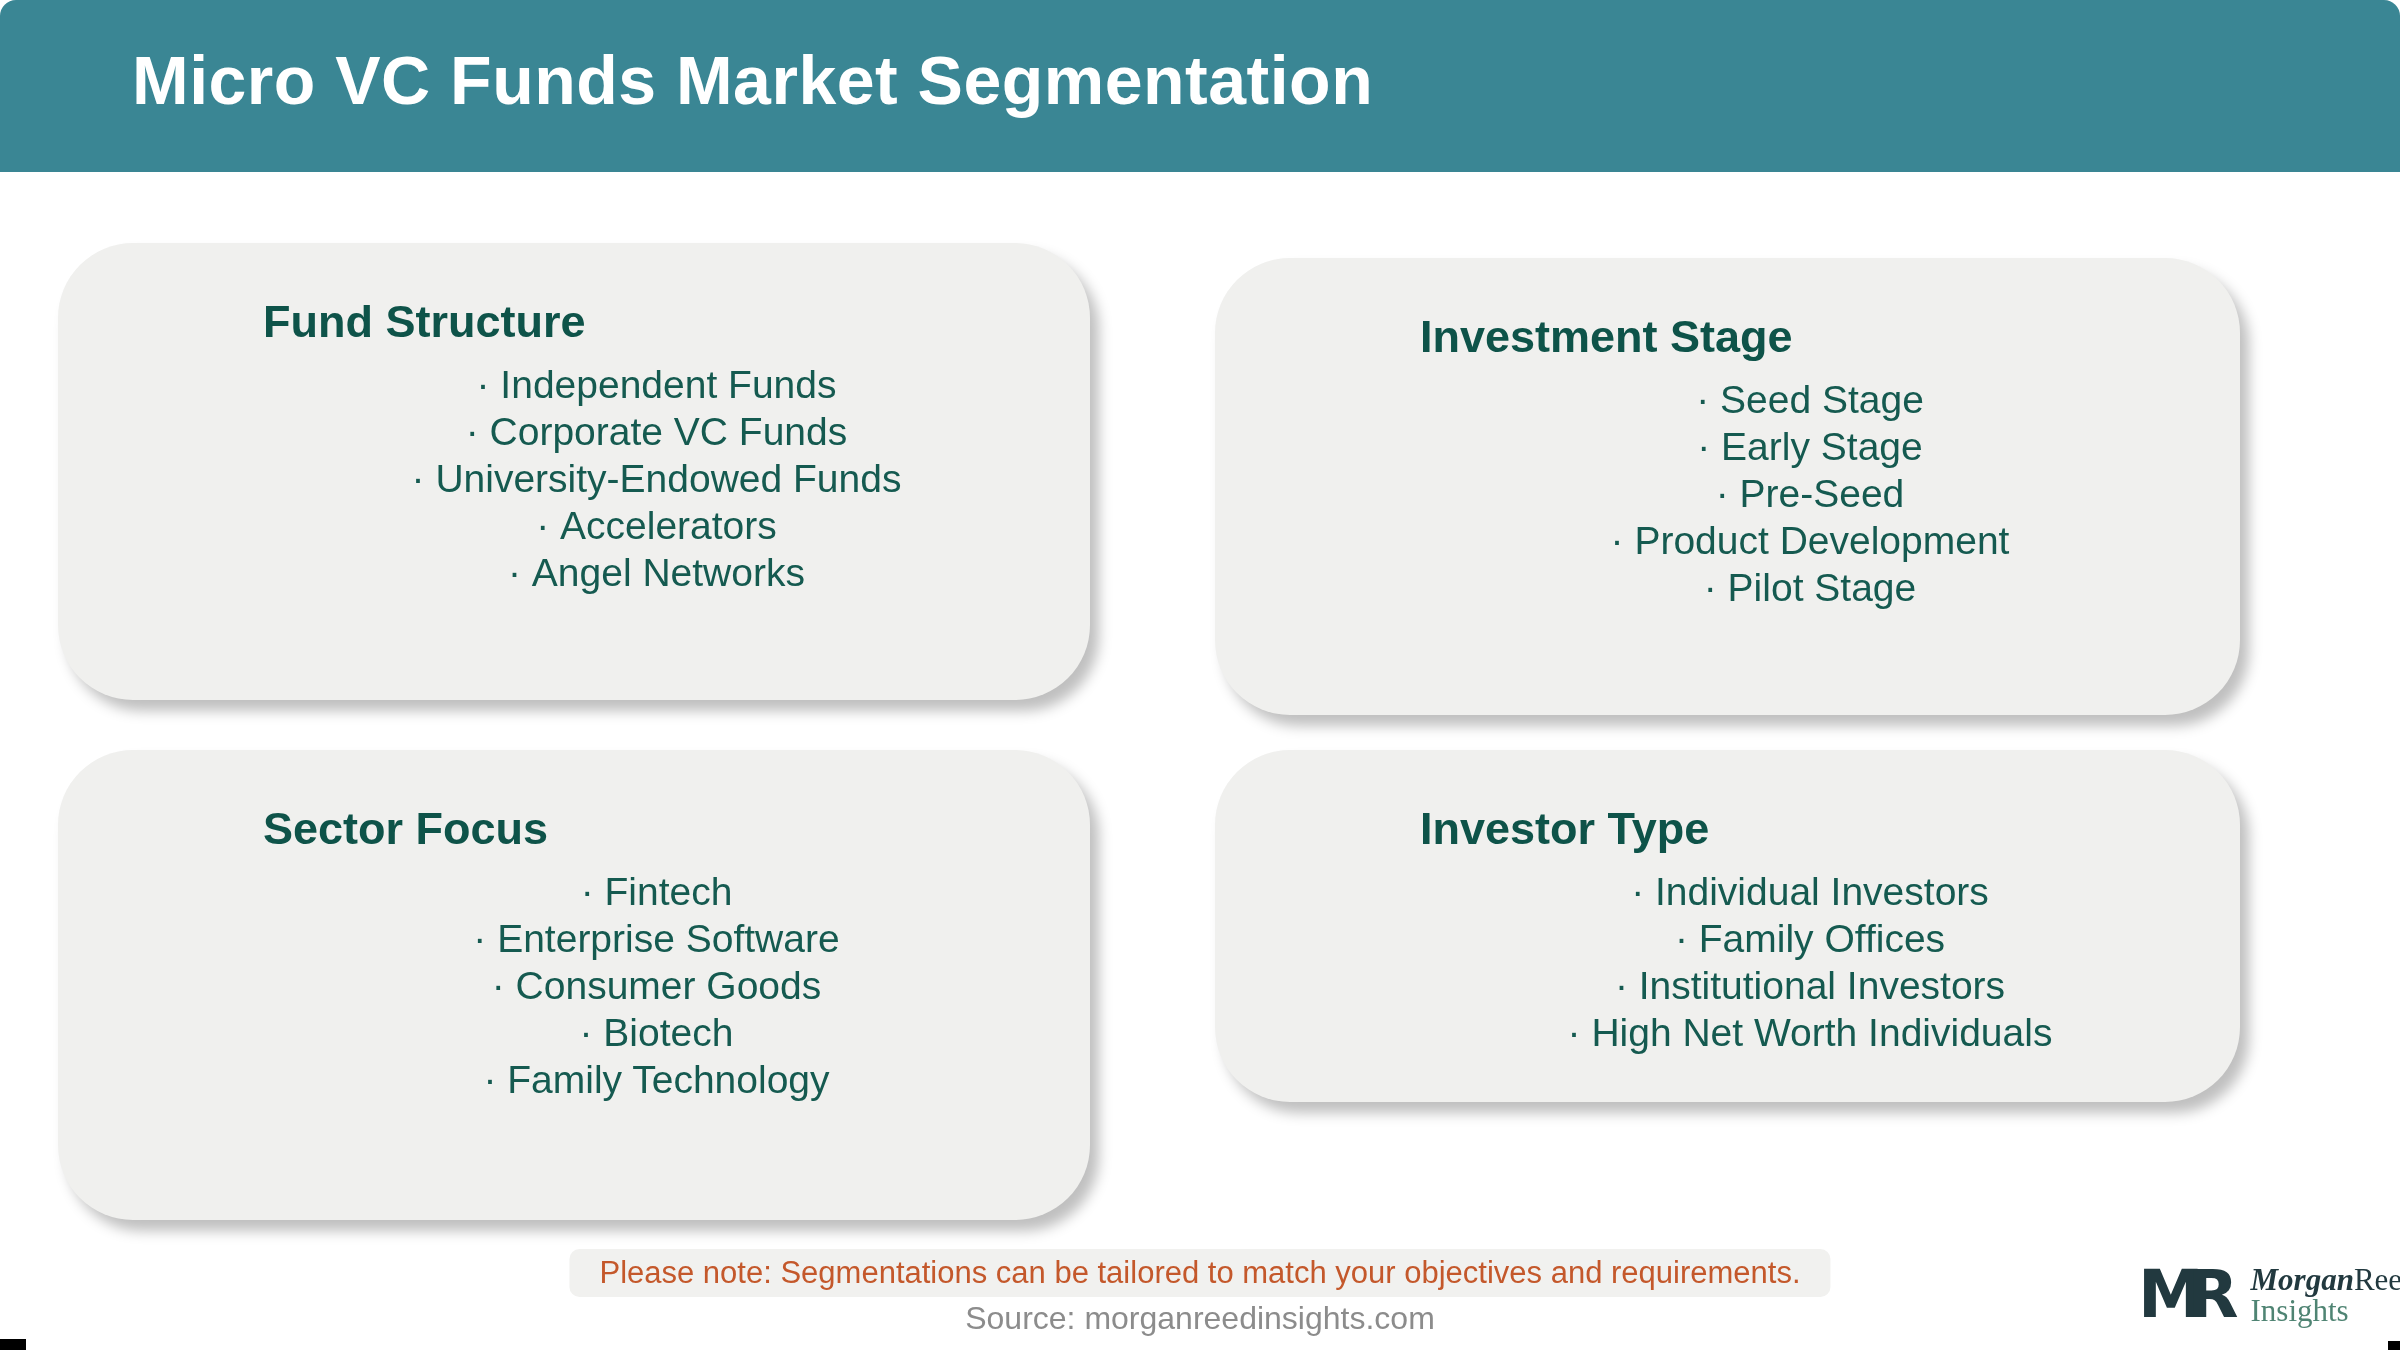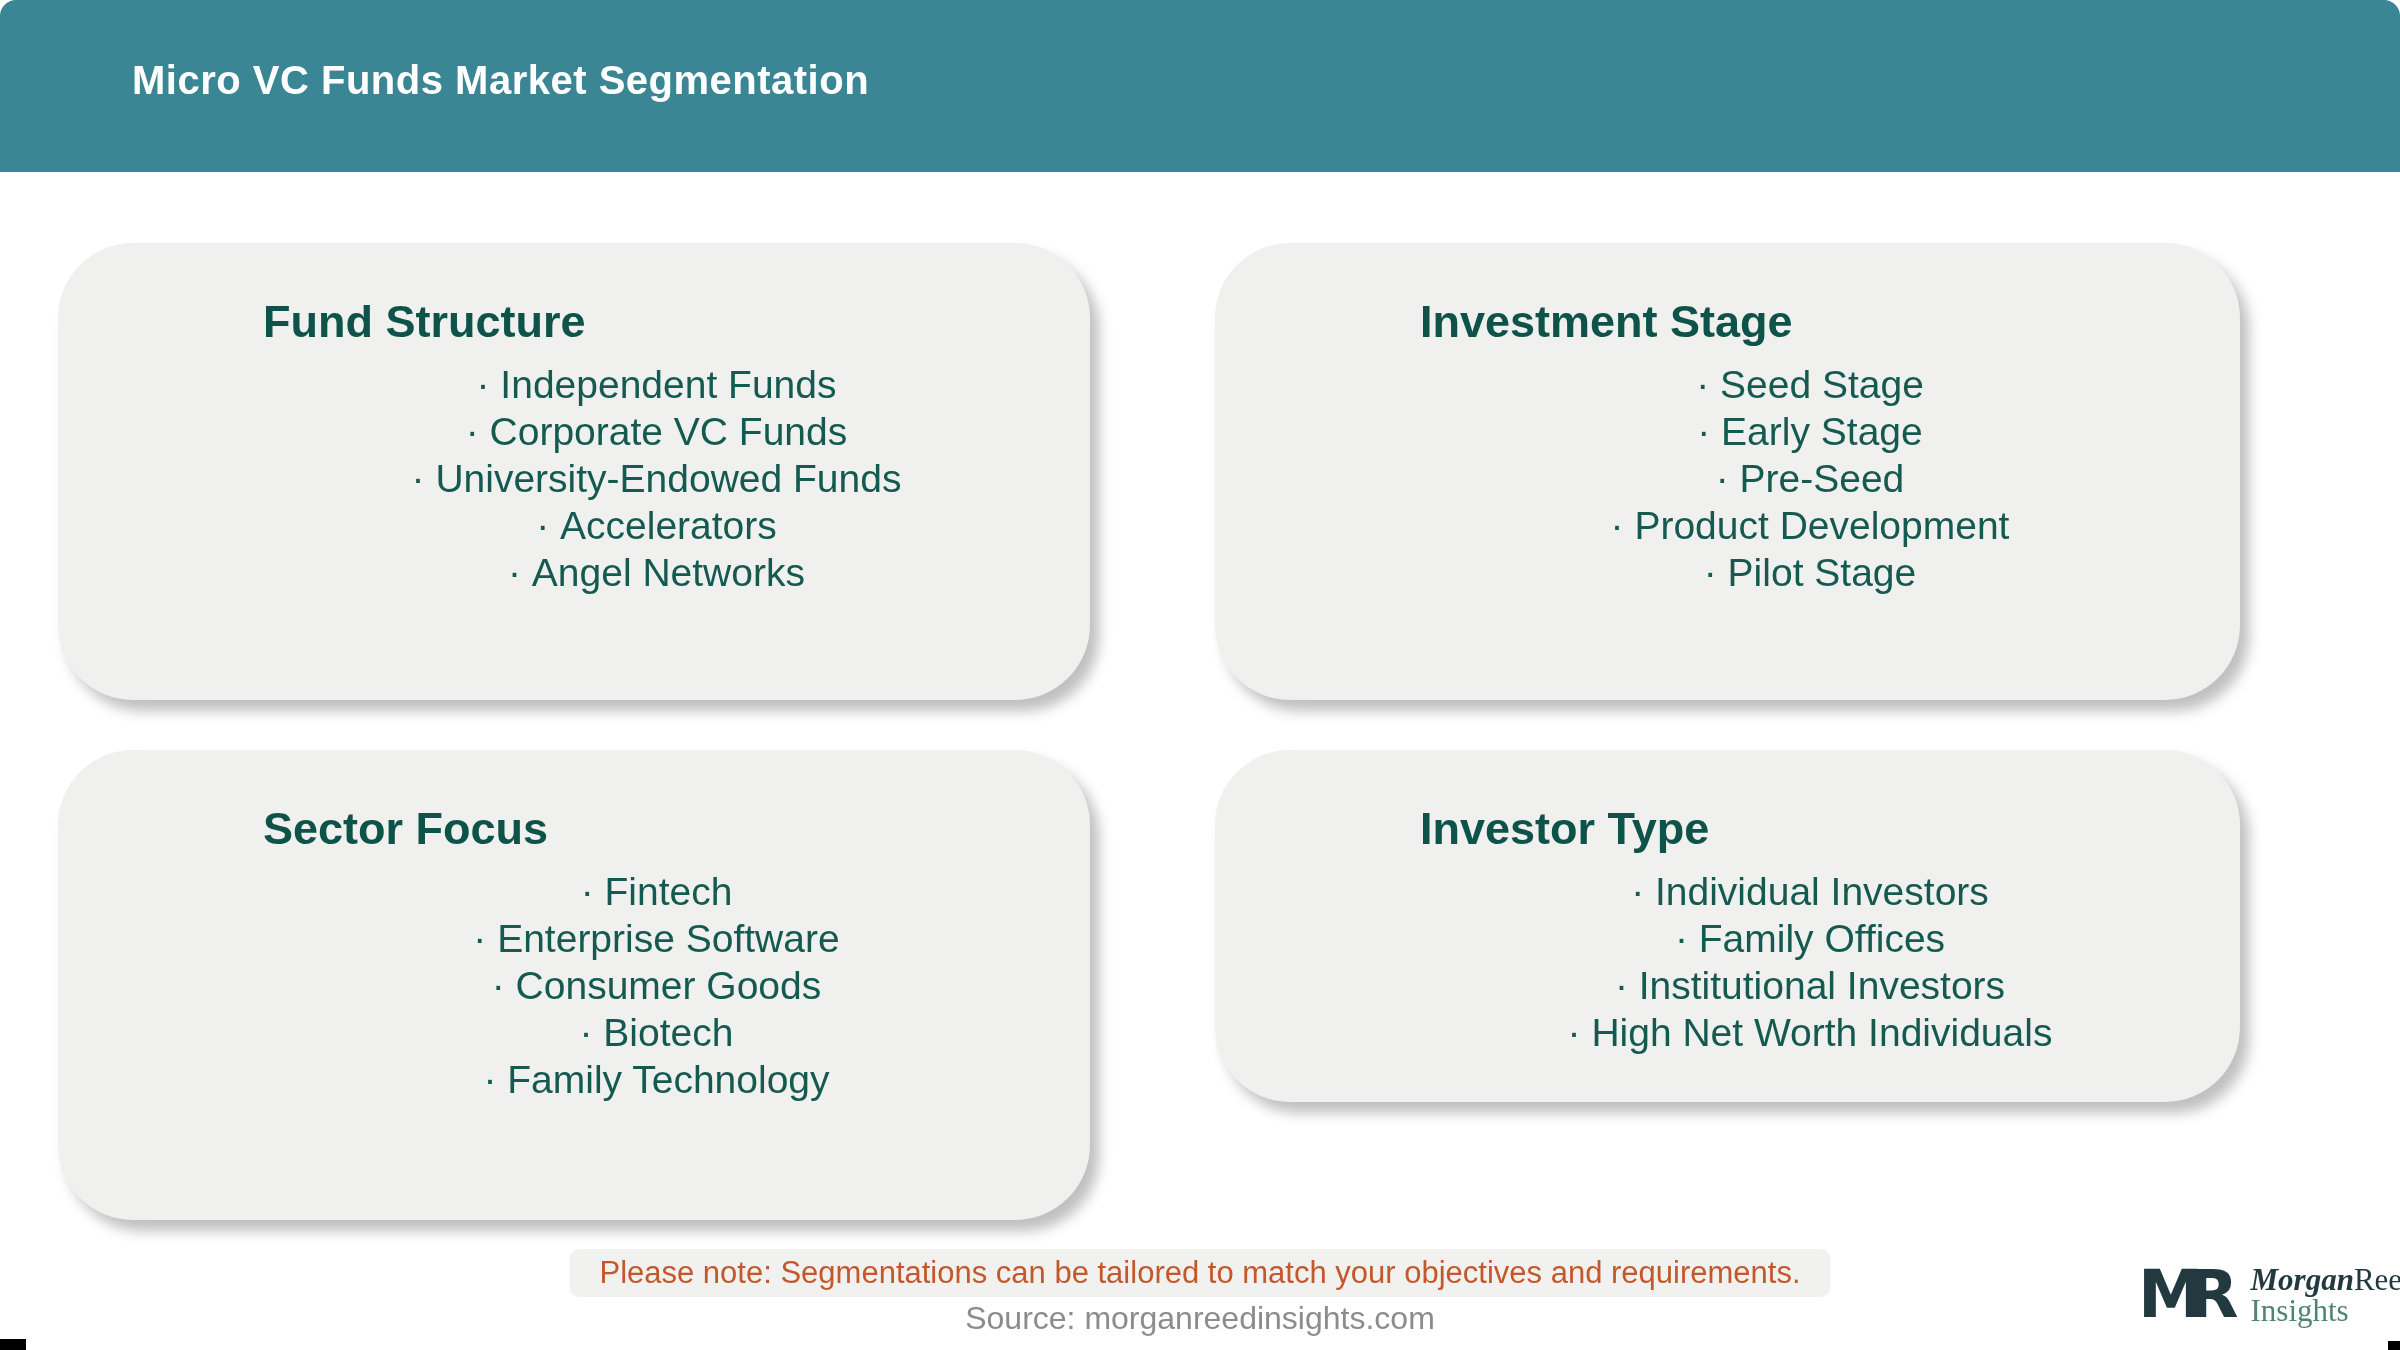--- a/index.html
+++ b/index.html
@@ -15,35 +15,35 @@
   
   .header {
     position: absolute; left: 0; top: 0;
     width: 2400px; height: 172px;
     background: var(--header_teal, #3A8694);
     border-radius: 16px 16px 0 0;
     display: flex; align-items: center;
   }
   .header .title {
     margin: 0 0 12px 132px;
-    font-size: 40px; font-weight: bold;
+    font-size: 68px; font-weight: bold;
     color: #ffffff; letter-spacing: 0.5px;
   }
 
   
   .card {
     position: absolute;
     background: var(--card_bg, #F0F0EE);
     border-radius: 75px;
     box-shadow: 9px 11px 13px rgba(0,0,0,0.25);
     box-sizing: border-box;
     padding: 52px 40px 0 205px;
   }
   .card-0 { left: 58px;   top: 243px; width: 1032px; height: 457px; }
-  .card-1 { left: 1215px; top: 243px; width: 1025px; height: 457px; }
+  .card-1 { left: 1215px; top: 258px; width: 1025px; height: 457px; }
   .card-2 { left: 58px;   top: 750px; width: 1032px; height: 470px; }
   .card-3 { left: 1215px; top: 750px; width: 1025px; height: 352px; }
 
   .card h2 {
     margin: 0; padding: 0;
     font-size: 45px; line-height: 54px; font-weight: bold;
     color: var(--heading_green, #0E5349);
   }
   .card ul {
     margin: 12px 0 0 0; padding: 0;

